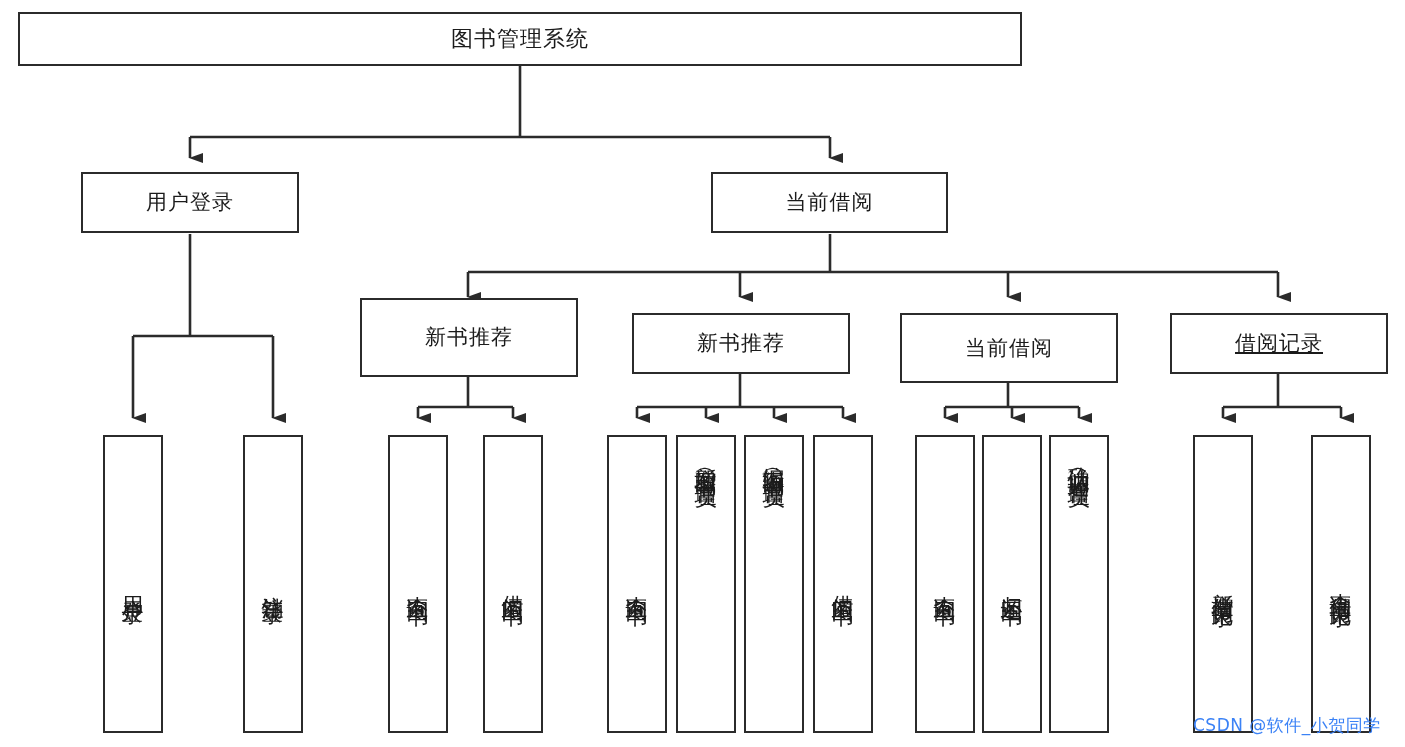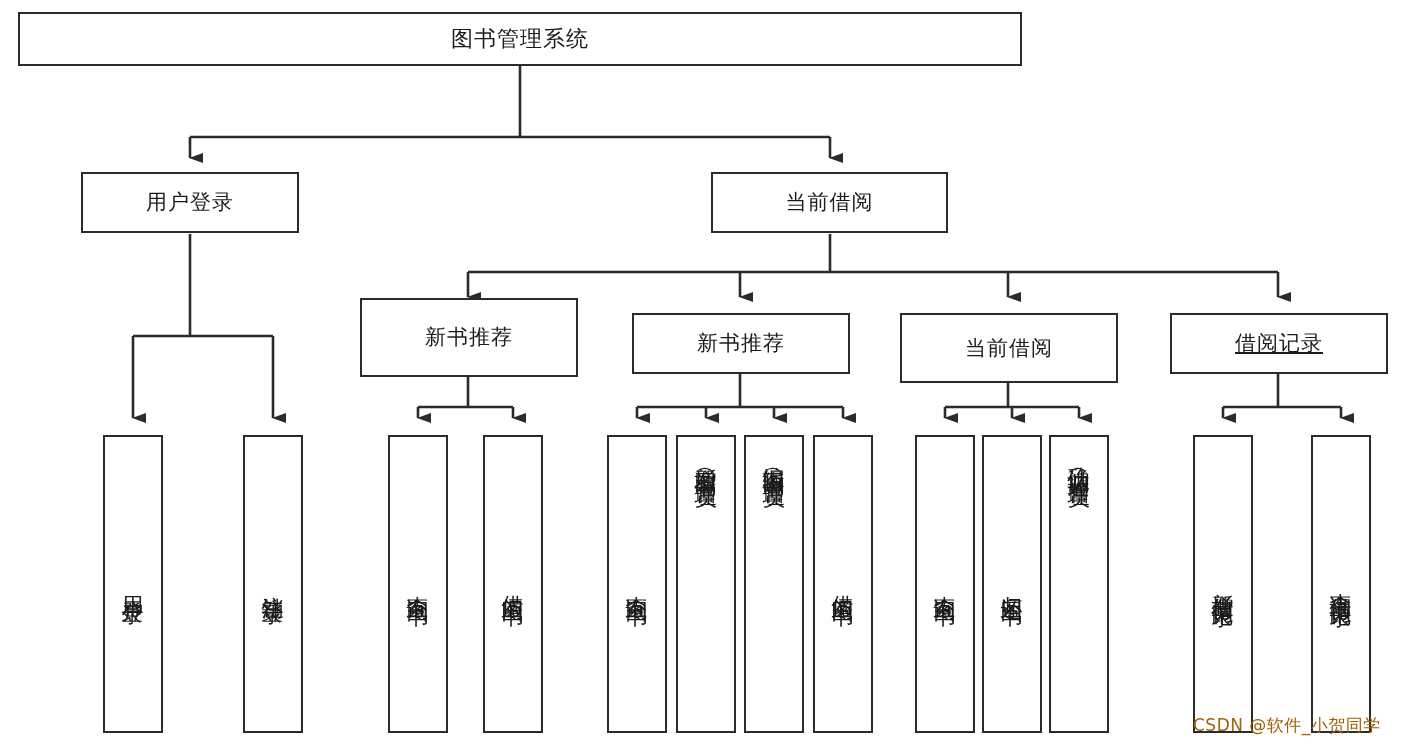--- a/index.html
+++ b/index.html
@@ -65,21 +65,21 @@
     white-space: nowrap;
     margin: 0 auto;
   }
   .node.vert.short {
     align-items: center;
     padding-top: 0;
   }
   .watermark {
     position: absolute;
     font-size: 17px;
-    color: #a16207;
+    color: #3b82f6;
     white-space: nowrap;
     z-index: 3;
     letter-spacing: 0.5px;
   }
 </style>
 </head>
 <body>
 
 <div id="diagram">
 

